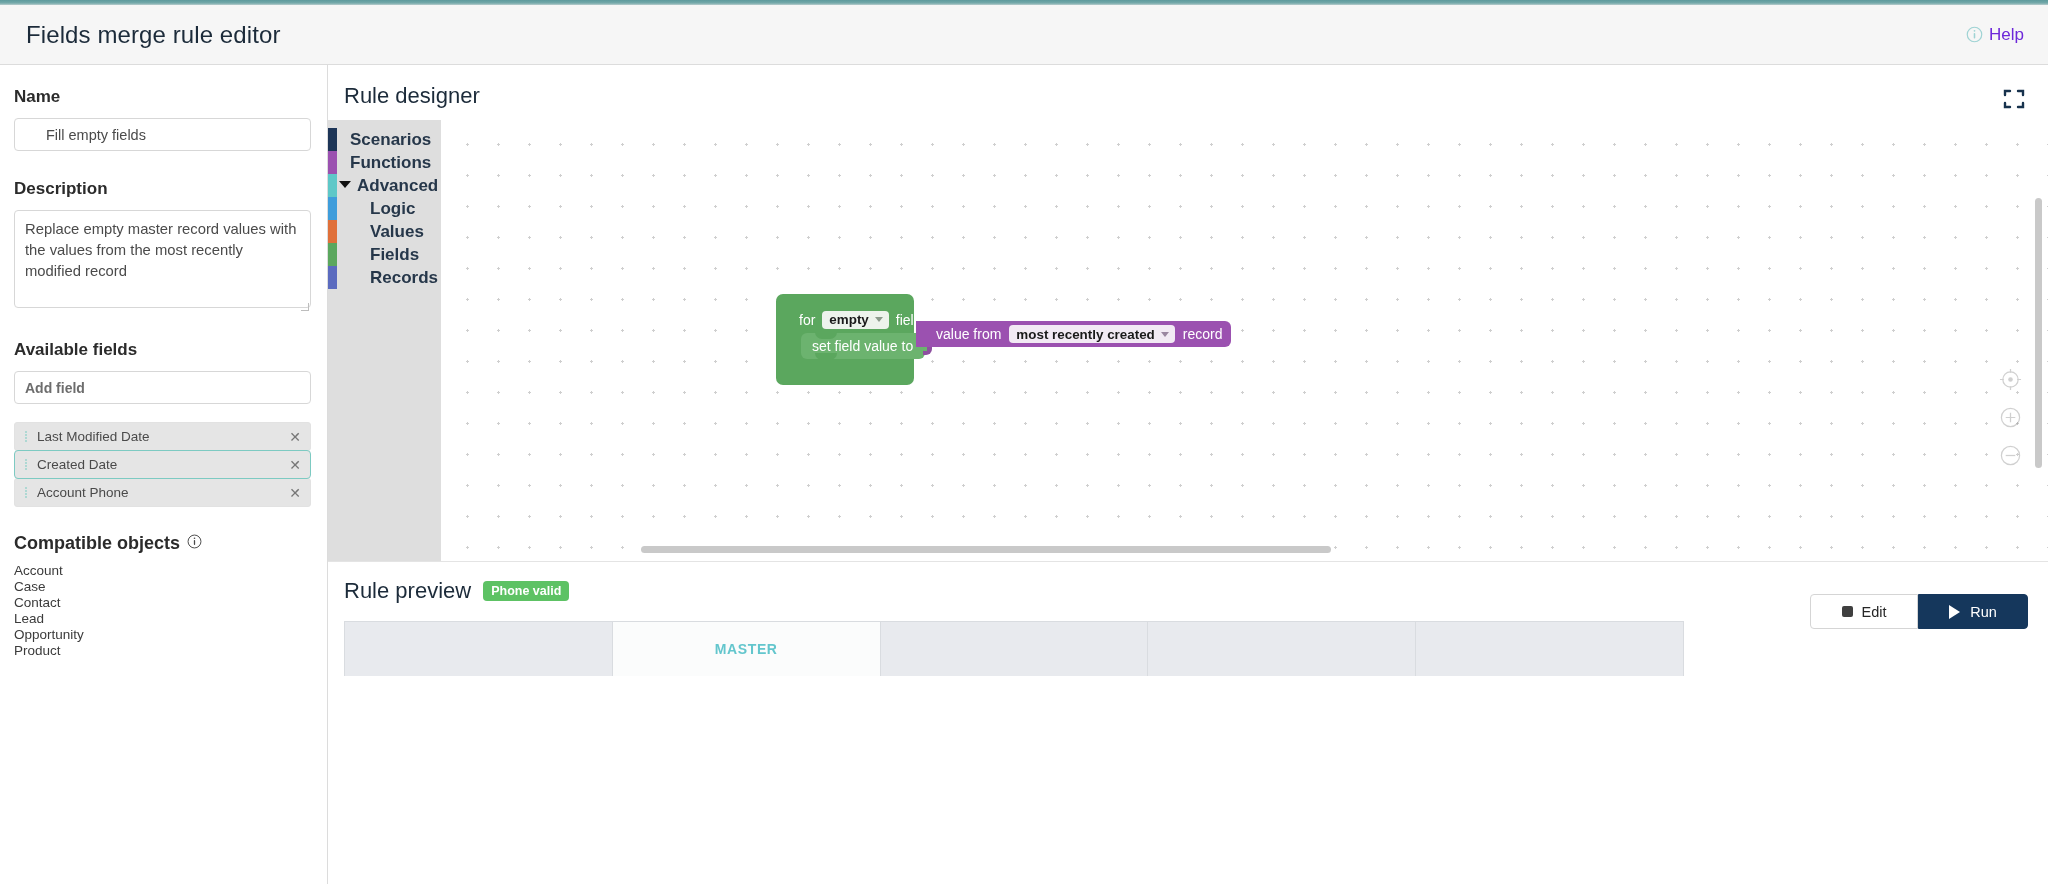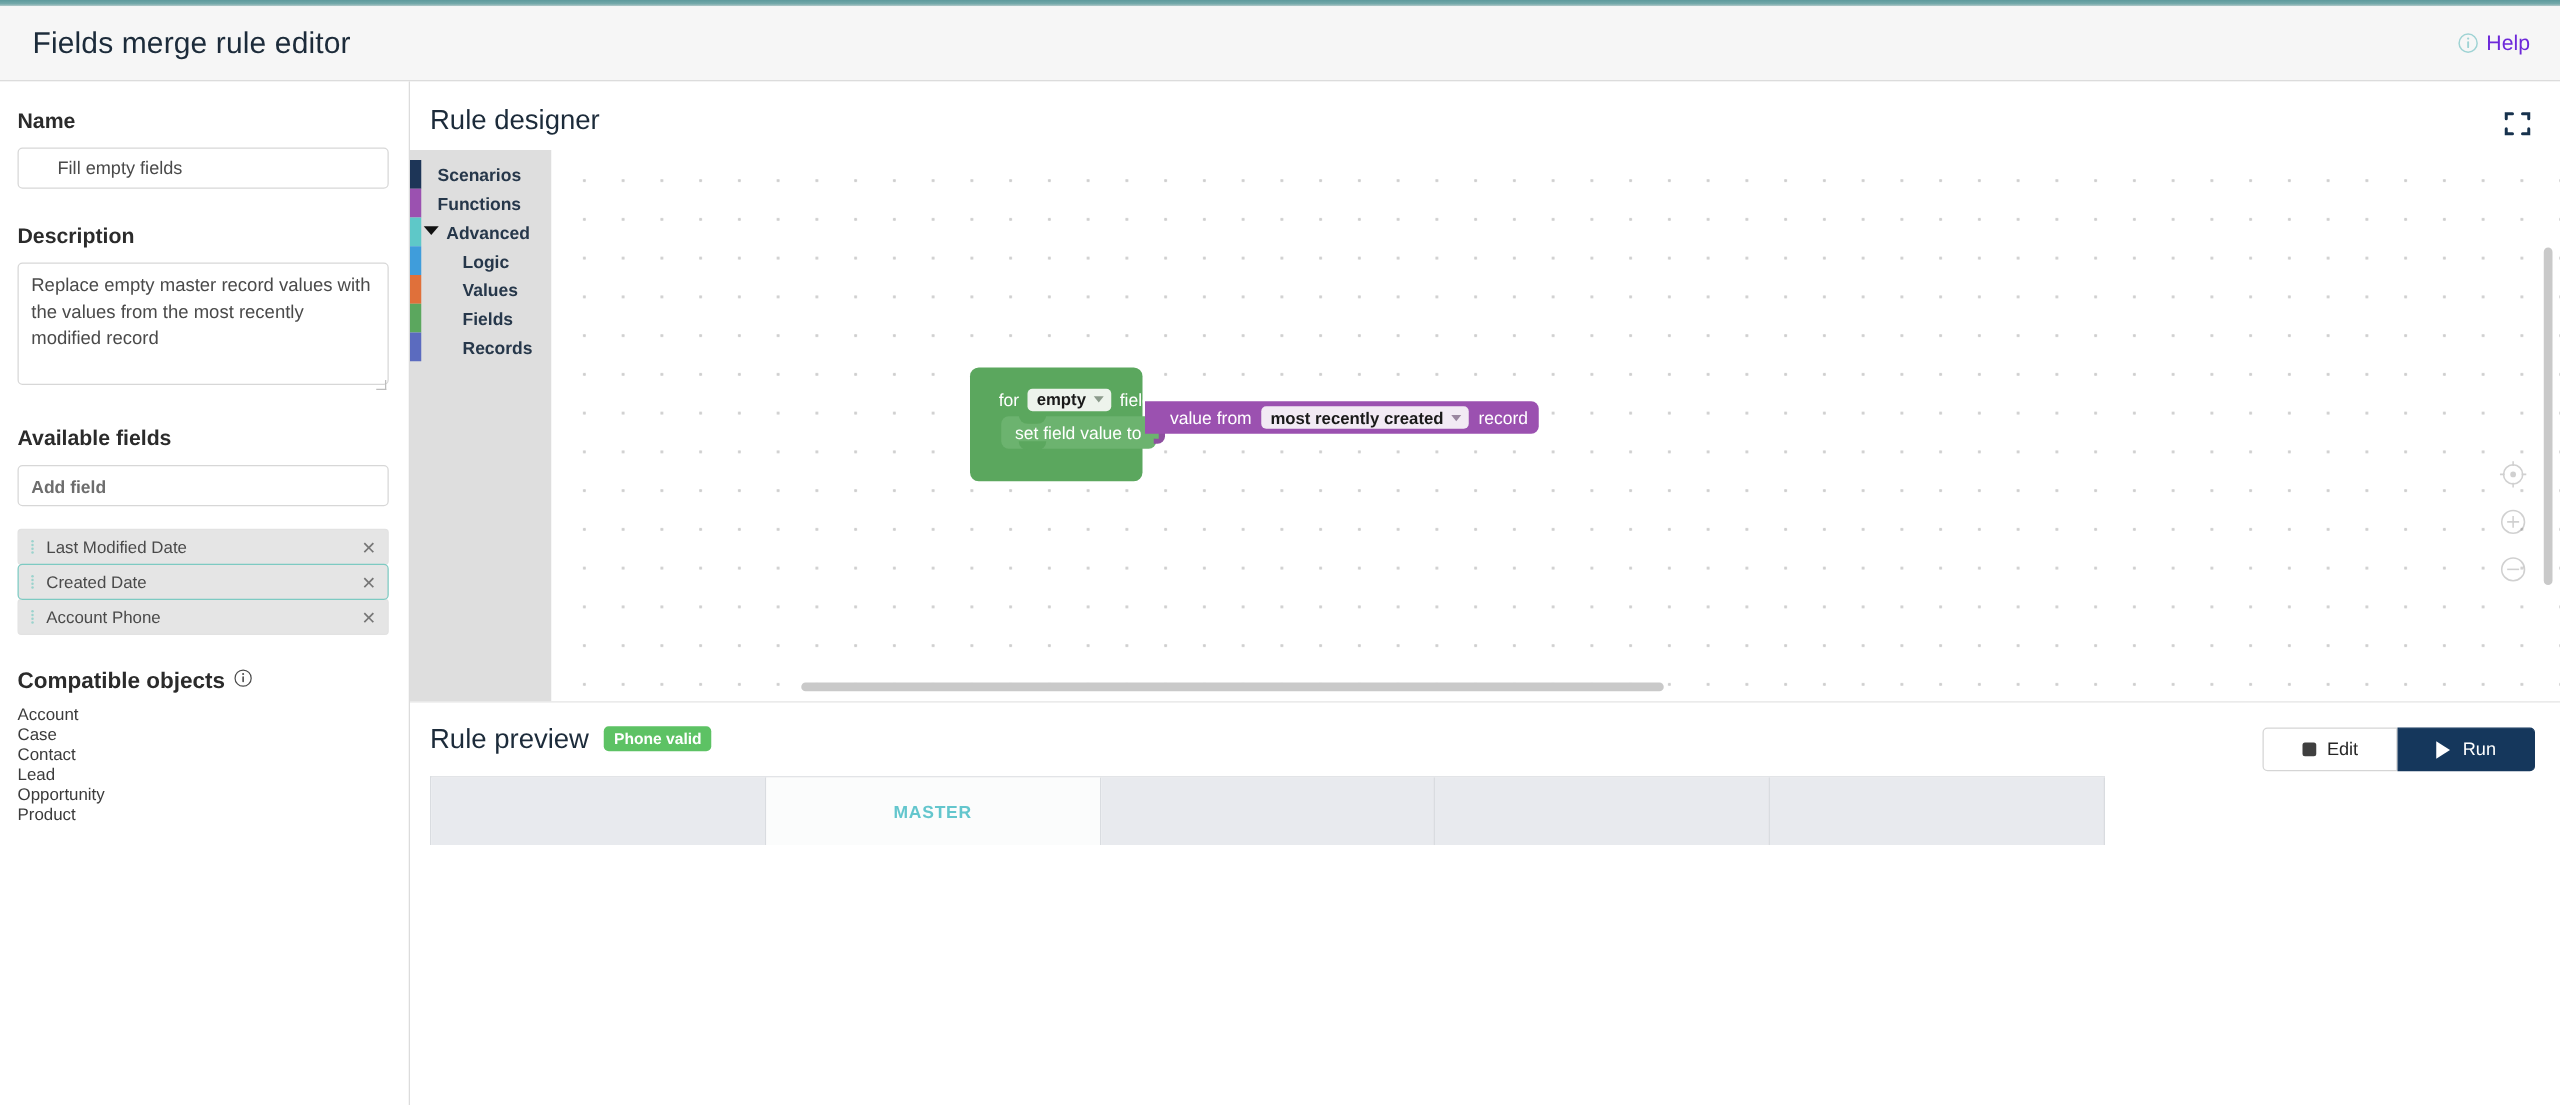--- a/index.html
+++ b/index.html
@@ -138,21 +138,21 @@
     overflow: hidden;
   }
   #toolbox {
     width: 113px; flex: 0 0 113px;
     background: #dedede;
     padding-top: 8px;
     position: relative; z-index: 3;
   }
   .tb-item {
     display:flex; align-items:center; height: 23px;
-    font-size: 14px; font-weight: 700; color:#26374a;
+    font-size: 17px; font-weight: 700; color:#26374a;
     position: relative; cursor:pointer;
   }
   .tb-bar { width: 9px; height: 23px; flex: 0 0 9px; }
   .tb-label { margin-left: 13px; }
   .tb-item.indent .tb-label { margin-left: 33px; }
   .tb-caret {
     position:absolute; left: 11px; top: 7px;
     width:0;height:0;border-left:6px solid transparent;border-right:6px solid transparent;
     border-top:7px solid #111;
   }
@@ -248,21 +248,21 @@
 
   
   #preview-section { padding: 16px 20px 0 16px; position: relative; flex:1; }
   #preview-head { display:flex; align-items:center; gap: 12px; }
   #preview-title { font-size: 22px; color:#1c2b3a; font-weight:400; }
   #rule-badge {
     background:#5dc264; color:#fff; font-size: 12.5px; font-weight:700;
     padding: 4px 8px; border-radius: 4px; line-height:1;
   }
   #preview-actions {
-    position:absolute; right: 20px; top: 20px; display:flex;
+    position:absolute; right: 20px; top: 32px; display:flex;
   }
   #edit-btn {
     width: 108px; height: 35px; background:#fff;
     border: 1px solid #d5d5d5; border-radius: 4px 0 0 4px;
     display:flex; align-items:center; justify-content:center; gap: 9px;
     font-size: 14.5px; color:#262626; cursor:pointer;
   }
   #edit-btn .sq { width: 11px; height: 11px; background:#3f3f3f; border-radius:2px; }
   #run-btn {
     width: 110px; height: 35px; background:#15375c;

